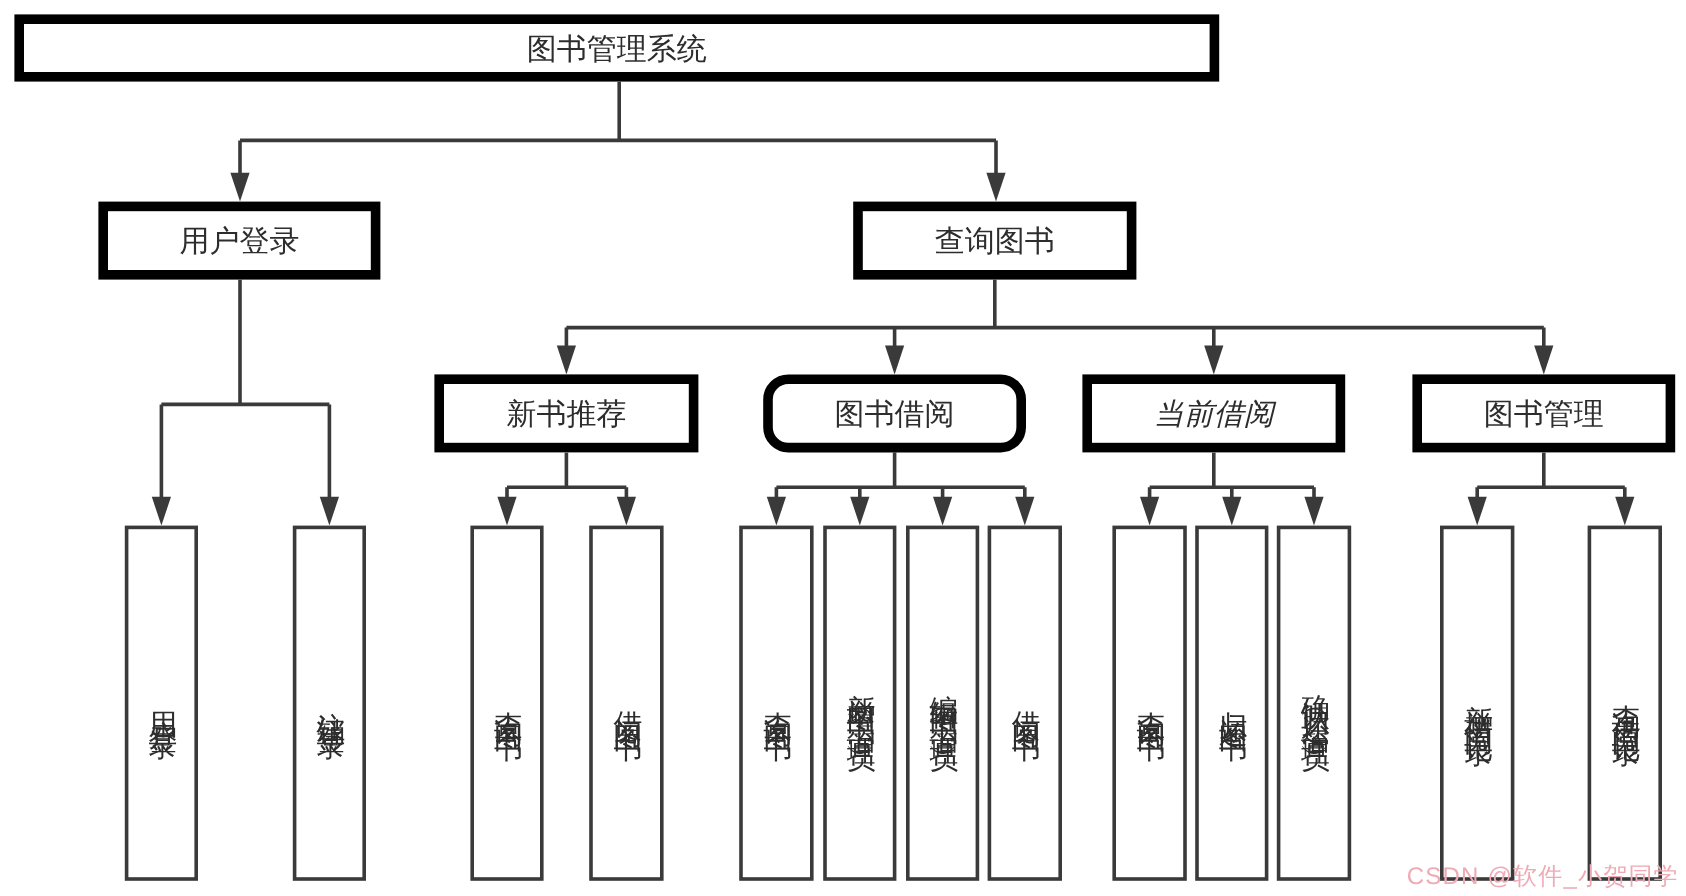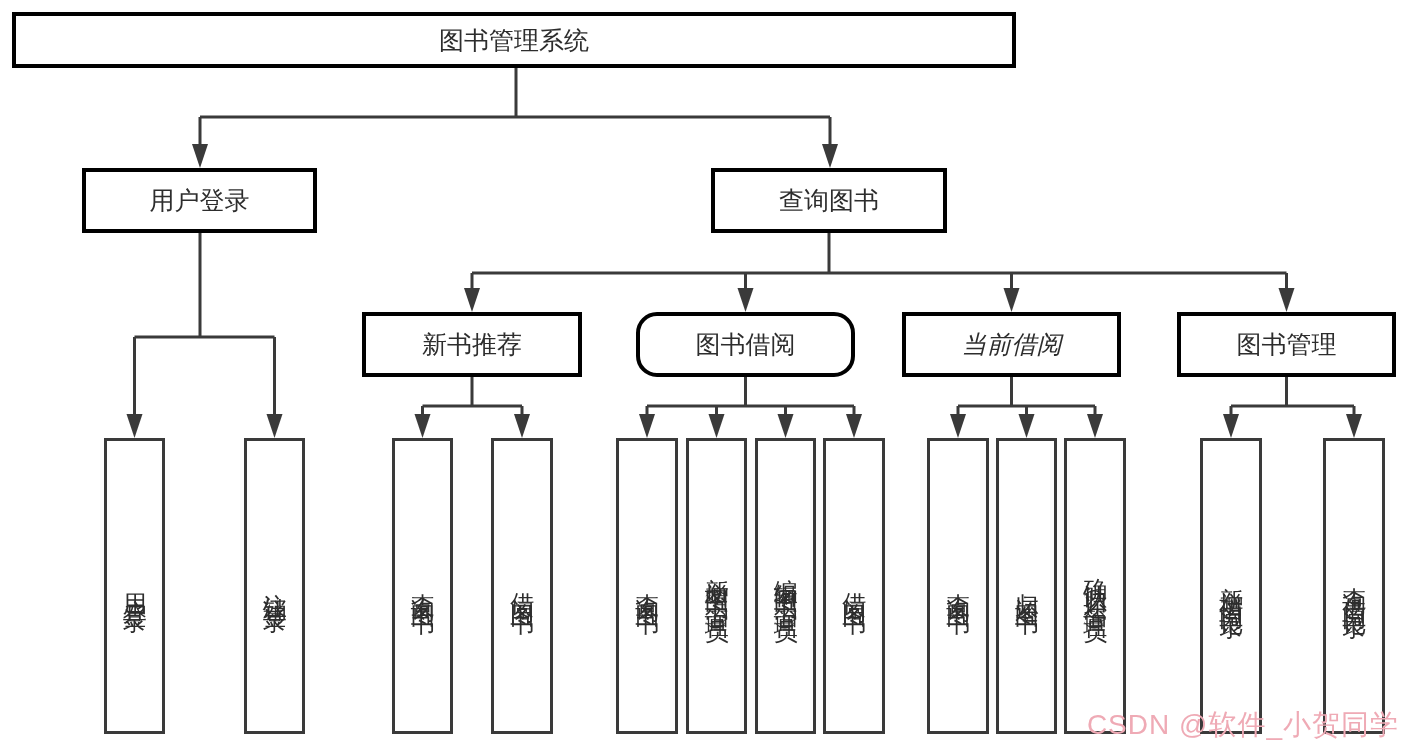--- a/index.html
+++ b/index.html
@@ -16,21 +16,21 @@
     overflow: hidden;
   }
   svg.connectors {
     position: absolute;
     left: 0; top: 0;
     width: 1405px; height: 747px;
   }
   .node {
     position: absolute;
     background: #ffffff;
-    border: 4px solid #000000;
+    border: 8px solid #000000;
     display: flex;
     align-items: center;
     justify-content: center;
     font-size: 25px;
     color: #2d2d2d;
     white-space: nowrap;
     z-index: 2;
   }
   .leaf {
     position: absolute;
@@ -50,21 +50,21 @@
     font-size: 24px;
     line-height: 1.1;
     letter-spacing: 6px;
     color: #2d2d2d;
     white-space: nowrap;
   }
   .watermark {
     position: absolute;
     right: 6px;
     bottom: 3px;
-    font-size: 28px;
+    font-size: 20px;
     letter-spacing: 1px;
     color: #efaab5;
     z-index: 5;
     white-space: nowrap;
     margin-left: 10px;
   }
 
   
   .n-root        { left: 12px;   top: 12px;  width: 1004px; height: 56px; }
   .n-user-login  { left: 82px;   top: 168px; width: 235px;  height: 65px; }

